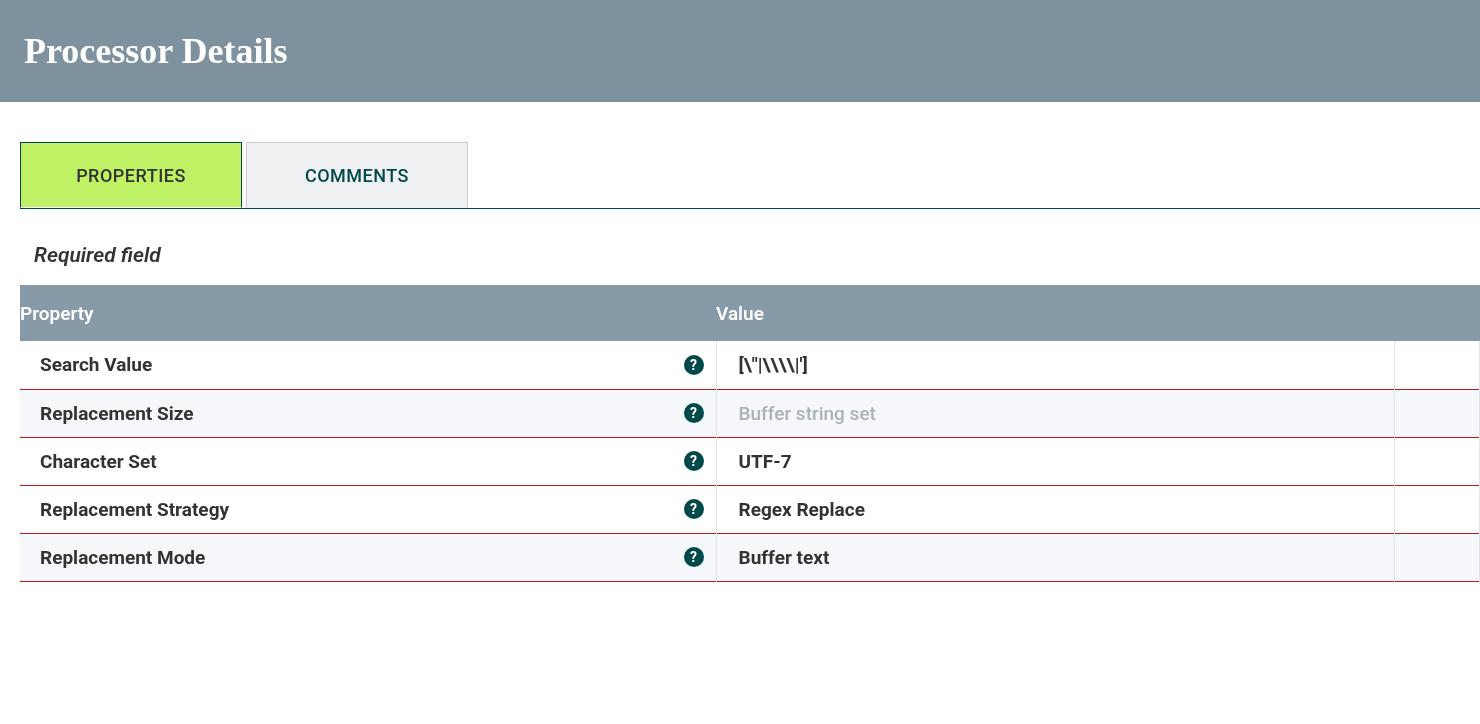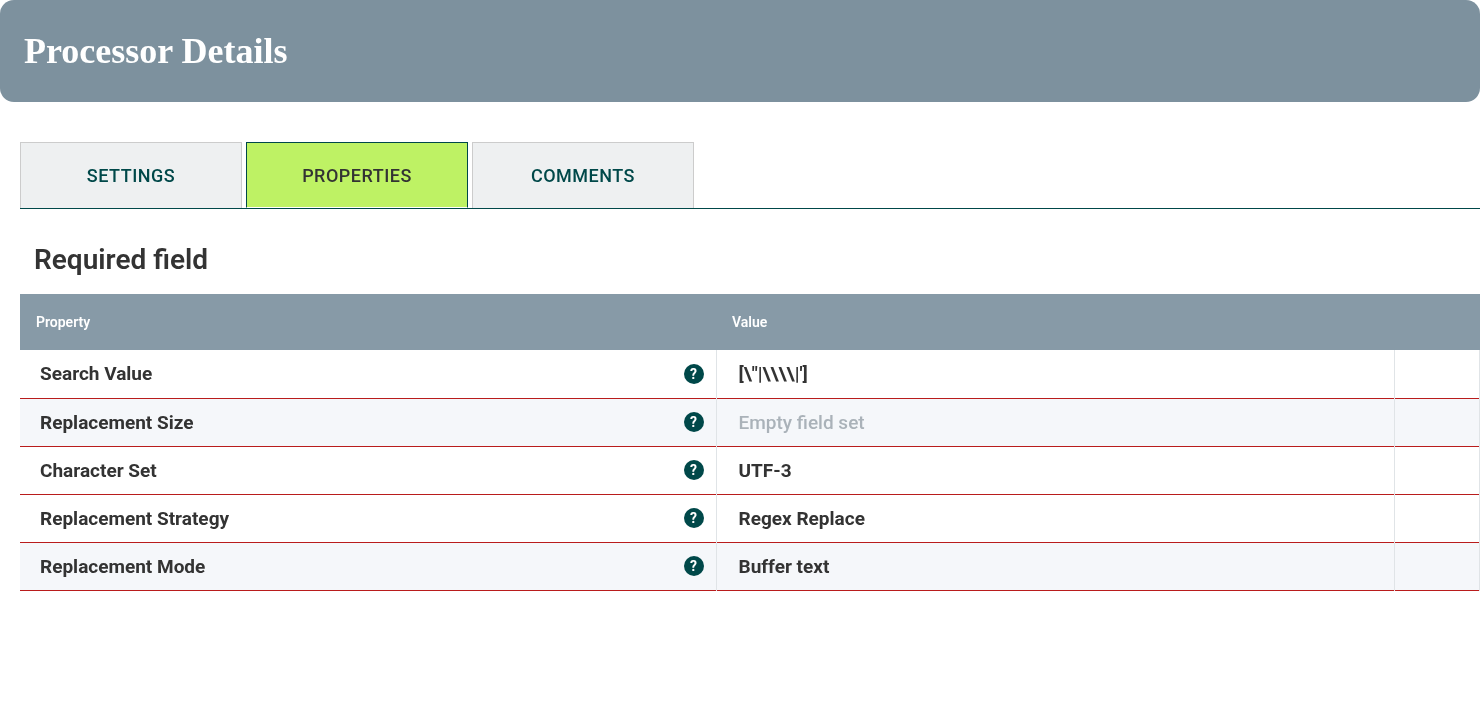--- a/index.html
+++ b/index.html
@@ -12,21 +12,20 @@
     background: #ffffff;
     color: #333;
     width: 1480px;
   }
   .header {
     background: #7d919e;
     height: 102px;
     display: flex;
     align-items: center;
     padding-left: 24px;
-    border-radius: 14px;
   }
   .header-title {
     color: #ffffff;
     font-family: Georgia, "Times New Roman", serif;
     font-size: 36px;
     font-weight: 700;
   }
   .content {
     padding: 40px 0 0 20px;
   }
@@ -51,39 +50,40 @@
     width: 222px;
   }
   .tab.active {
     background: #bef264;
     border: 1px solid #004849;
     border-bottom: 1px solid #ffffff;
     margin-bottom: -1px;
     color: #333;
   }
   .section-subtitle {
-    font-size: 28px;
+    font-size: 21px;
     font-weight: 600;
     color: #333;
     padding: 34px 0 18px 14px;
+    font-style: italic;
   }
   .table {
     width: 100%;
     border-collapse: collapse;
   }
   .table-header {
     background: #879aa7;
     color: #ffffff;
     height: 56px;
   }
   .th {
     text-align: left;
-    font-size: 14px;
+    font-size: 19px;
     font-weight: 600;
-    padding-left: 16px;
+    padding-left: 0;
   }
   .col-prop { width: 696px; }
   .col-val  { width: 678px; }
   .col-extra { width: auto; }
   .tr {
     height: 48px;
     border-bottom: 1px solid #b91c1c;
   }
   .tr.even { background: #ffffff; }
   .tr.odd  { background: #f5f7fa; }
@@ -131,23 +131,20 @@
 <body>
 
 <div class="header">
   <h1 class="header-title">Processor Details</h1>
 </div>
 
 <div class="content">
 
   <div class="tabs-wrapper">
     <div class="tabs">
-      <div class="tab">
-        <span>SETTINGS</span>
-      </div>
       <div class="tab active">
         <span>PROPERTIES</span>
       </div>
       <div class="tab">
         <span>COMMENTS</span>
       </div>
     </div>
   </div>
 
   <div class="section-subtitle">Required field</div>
@@ -175,34 +172,34 @@
       </tr>
 
       <tr class="tr odd">
         <td class="td col-prop">
           <div class="prop-cell-inner">
             <span>Replacement Size</span>
             <span class="help-icon">?</span>
           </div>
         </td>
         <td class="td col-val value-cell empty-val">
-          <span>Empty field set</span>
+          <span>Buffer string set</span>
         </td>
         <td class="td col-extra"></td>
       </tr>
 
       <tr class="tr even">
         <td class="td col-prop">
           <div class="prop-cell-inner">
             <span>Character Set</span>
             <span class="help-icon">?</span>
           </div>
         </td>
         <td class="td col-val value-cell">
-          <span>UTF-3</span>
+          <span>UTF-7</span>
         </td>
         <td class="td col-extra"></td>
       </tr>
 
 
       <tr class="tr even">
         <td class="td col-prop">
           <div class="prop-cell-inner">
             <span>Replacement Strategy</span>
             <span class="help-icon">?</span>

